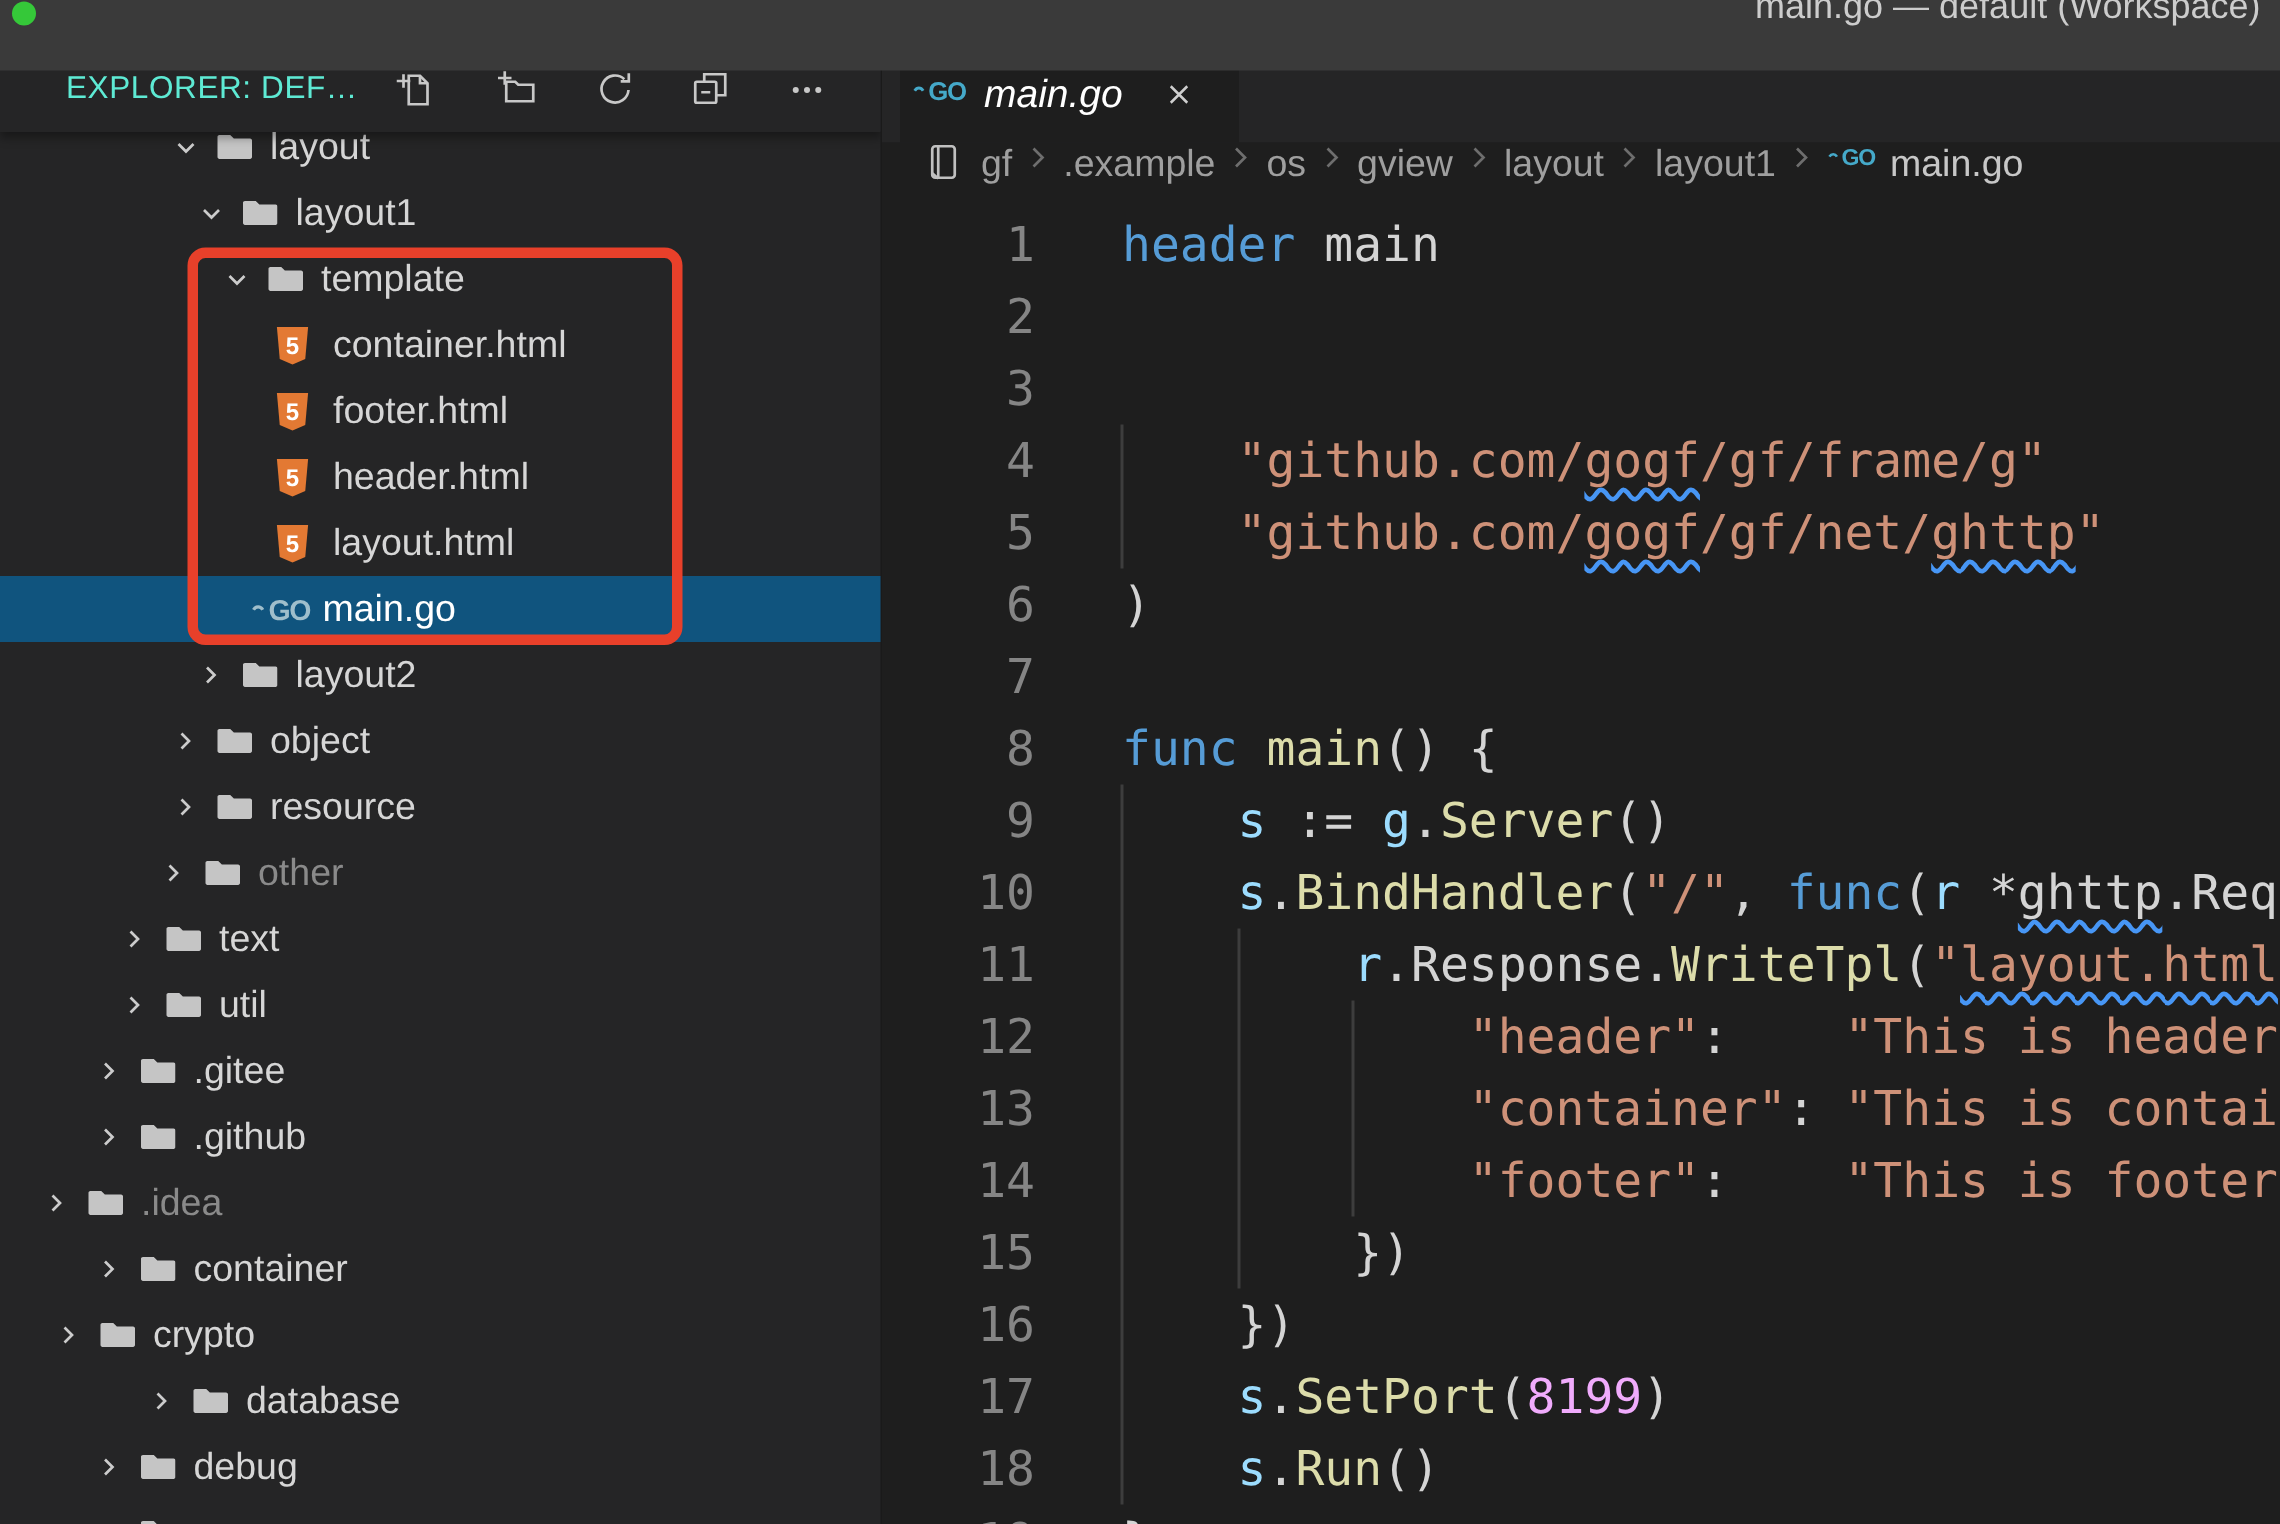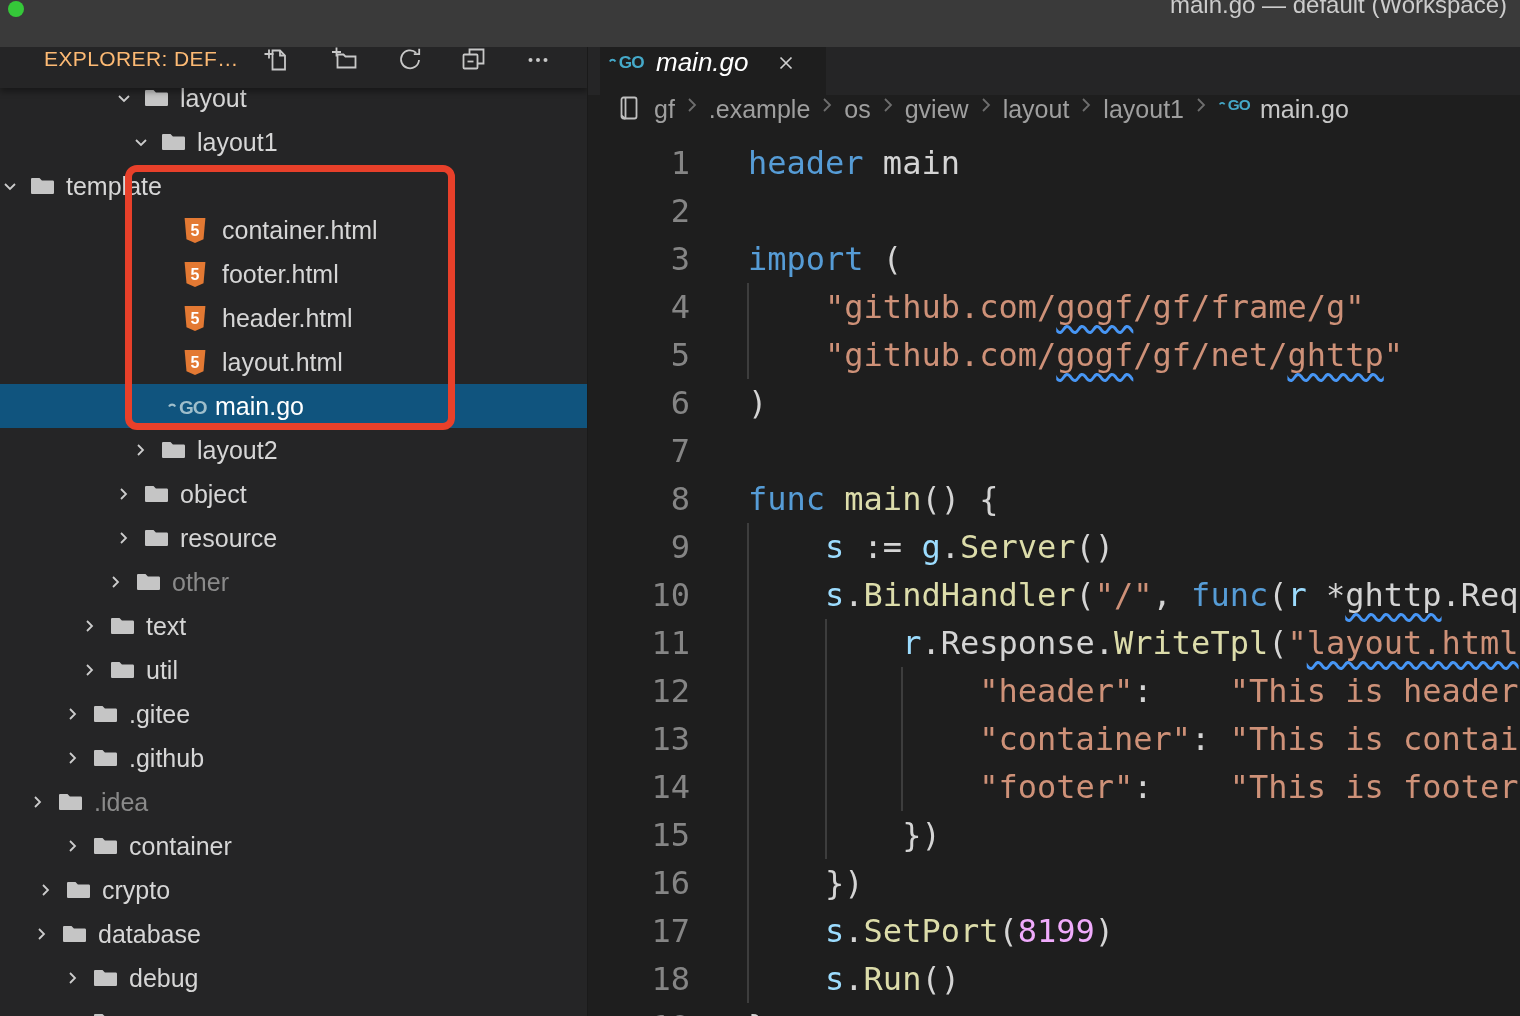--- a/index.html
+++ b/index.html
@@ -13,21 +13,21 @@
     border-radius:50%; }
   .win-title { position:absolute; left:1170px; top:-9px; font-size:24px;
     color:#cccccc; white-space:nowrap; }
 
   
   .sidebar { position:absolute; left:0; top:30px; width:588px; height:986px;
     background:#252526; overflow:hidden; border-right:1px solid #1a1a1a; }
   .explorer-header { position:absolute; left:0; top:0; width:588px; height:58px;
     background:#252526; z-index:5; box-shadow:0 4px 6px rgba(0,0,0,0.35); }
   .explorer-title { position:absolute; left:44px; top:50%; transform:translateY(-50%);
-    font-size:21px; letter-spacing:.4px; color:#fdba74; white-space:nowrap; }
+    font-size:21px; letter-spacing:.4px; color:#5eead4; white-space:nowrap; }
   .tb-icon { position:absolute; top:15px; width:28px; height:28px; cursor:pointer; }
 
   .tree-row { position:absolute; left:0; width:588px; height:44px;
     display:flex; align-items:center; }
   .tree-row.selected { background:#10547e; }
   .tree-row .chev { width:20px; height:20px; margin-right:10px; flex:none; }
   .tree-row .ficon { width:24px; height:20px; margin-right:12px; flex:none; }
   .tree-row .hicon { width:24px; height:27px; margin-left:18px; margin-right:15px; flex:none; }
   .tree-row .gicon { width:42px; height:22px; margin-left:2px; margin-right:6px; flex:none; }
   .tree-label { font-size:25px; color:#d6d6d6; white-space:nowrap; }
@@ -91,21 +91,21 @@
       </div>
       <div class="tree-row" style="top: 90px; padding-left: 131px;">
         <span class="chev"><svg width="20" height="20" viewBox="0 0 20 20" fill="none">
             <polyline points="5,8 10,13 15,8" stroke="#cccccc" stroke-width="1.8"></polyline>
           </svg></span>
         <span class="ficon"><svg width="24" height="20" viewBox="0 0 24 20">
             <path d="M1 3.2C1 2.5 1.6 2 2.3 2h7.2l2.4 2.4h10.8c.7 0 1.3.6 1.3 1.3v11c0 .7-.6 1.3-1.3 1.3H2.3c-.7 0-1.3-.6-1.3-1.3z" fill="#c5c5c5"></path>
           </svg></span>
         <span class="tree-label">layout1</span>
       </div>
-      <div class="tree-row" style="top: 134px; ">
+      <div class="tree-row" style="top: 134px; padding-left: 148px;">
         <span class="chev"><svg width="20" height="20" viewBox="0 0 20 20" fill="none">
             <polyline points="5,8 10,13 15,8" stroke="#cccccc" stroke-width="1.8"></polyline>
           </svg></span>
         <span class="ficon"><svg width="24" height="20" viewBox="0 0 24 20">
             <path d="M1 3.2C1 2.5 1.6 2 2.3 2h7.2l2.4 2.4h10.8c.7 0 1.3.6 1.3 1.3v11c0 .7-.6 1.3-1.3 1.3H2.3c-.7 0-1.3-.6-1.3-1.3z" fill="#c5c5c5"></path>
           </svg></span>
         <span class="tree-label">template</span>
       </div>
       <div class="tree-row" style="top: 178px; padding-left: 165px;">
         <span class="hicon"><svg width="24" height="27" viewBox="0 0 24 27">
@@ -234,21 +234,21 @@
       </div>
       <div class="tree-row" style="top: 838px; padding-left: 36px;">
         <span class="chev"><svg width="20" height="20" viewBox="0 0 20 20" fill="none">
             <polyline points="7,5 12,10 7,15" stroke="#cccccc" stroke-width="1.8"></polyline>
           </svg></span>
         <span class="ficon"><svg width="24" height="20" viewBox="0 0 24 20">
             <path d="M1 3.2C1 2.5 1.6 2 2.3 2h7.2l2.4 2.4h10.8c.7 0 1.3.6 1.3 1.3v11c0 .7-.6 1.3-1.3 1.3H2.3c-.7 0-1.3-.6-1.3-1.3z" fill="#c5c5c5"></path>
           </svg></span>
         <span class="tree-label">crypto</span>
       </div>
-      <div class="tree-row" style="top: 882px; padding-left: 32px;">
+      <div class="tree-row" style="top: 882px; padding-left: 98px;">
         <span class="chev"><svg width="20" height="20" viewBox="0 0 20 20" fill="none">
             <polyline points="7,5 12,10 7,15" stroke="#cccccc" stroke-width="1.8"></polyline>
           </svg></span>
         <span class="ficon"><svg width="24" height="20" viewBox="0 0 24 20">
             <path d="M1 3.2C1 2.5 1.6 2 2.3 2h7.2l2.4 2.4h10.8c.7 0 1.3.6 1.3 1.3v11c0 .7-.6 1.3-1.3 1.3H2.3c-.7 0-1.3-.6-1.3-1.3z" fill="#c5c5c5"></path>
           </svg></span>
         <span class="tree-label">database</span>
       </div>
       <div class="tree-row" style="top: 926px; padding-left: 63px;">
         <span class="chev"><svg width="20" height="20" viewBox="0 0 20 20" fill="none">
@@ -347,21 +347,21 @@
         </svg></span>
       <span class="crumb last">main.go</span>
     </div>
   <div class="code" id="code">
       <div class="guide" style="left: 159px; top: 144px; height: 96px;"></div>
       <div class="guide" style="left: 159px; top: 384px; height: 480px;"></div>
       <div class="guide" style="left: 237px; top: 480px; height: 240px;"></div>
       <div class="guide" style="left: 313px; top: 528px; height: 144px;"></div>
       <div class="cl"><span class="ln">1</span><span class="lc"><span class="kw">header</span><span class="pl"> main</span></span></div>
       <div class="cl"><span class="ln">2</span><span class="lc"></span></div>
-      <div class="cl"><span class="ln">3</span><span class="lc"><span class="kw">import</span><span class="pl"> (</span></span></div>
+      <div class="cl"><span class="ln">3</span></div>
       <div class="cl"><span class="ln">4</span><span class="lc"><span class="pl">    </span><span class="st">"github.com/</span><span class="st sq">gogf</span><span class="st">/gf/frame/g"</span></span></div>
       <div class="cl"><span class="ln">5</span><span class="lc"><span class="pl">    </span><span class="st">"github.com/</span><span class="st sq">gogf</span><span class="st">/gf/net/</span><span class="st sq">ghttp</span><span class="st">"</span></span></div>
       <div class="cl"><span class="ln">6</span><span class="lc"><span class="pl">)</span></span></div>
       <div class="cl"><span class="ln">7</span><span class="lc"></span></div>
       <div class="cl"><span class="ln">8</span><span class="lc"><span class="kw">func</span><span class="pl"> </span><span class="fn">main</span><span class="pl">() {</span></span></div>
       <div class="cl"><span class="ln">9</span><span class="lc"><span class="pl">    </span><span class="vr">s</span><span class="pl"> := </span><span class="vr">g</span><span class="pl">.</span><span class="fn">Server</span><span class="pl">()</span></span></div>
       <div class="cl"><span class="ln">10</span><span class="lc"><span class="pl">    </span><span class="vr">s</span><span class="pl">.</span><span class="fn">BindHandler</span><span class="pl">(</span><span class="st">"/"</span><span class="pl">, </span><span class="kw">func</span><span class="pl">(</span><span class="vr">r</span><span class="pl"> *</span><span class="pl sq">ghttp</span><span class="pl">.Request) {</span></span></div>
       <div class="cl"><span class="ln">11</span><span class="lc"><span class="pl">        </span><span class="vr">r</span><span class="pl">.Response.</span><span class="fn">WriteTpl</span><span class="pl">(</span><span class="st">"</span><span class="st sq">layout.html</span><span class="st">"</span></span></div>
       <div class="cl"><span class="ln">12</span><span class="lc"><span class="pl">            </span><span class="st">"header"</span><span class="pl">:    </span><span class="st">"This is header"</span></span></div>
       <div class="cl"><span class="ln">13</span><span class="lc"><span class="pl">            </span><span class="st">"container"</span><span class="pl">: </span><span class="st">"This is container"</span></span></div>

